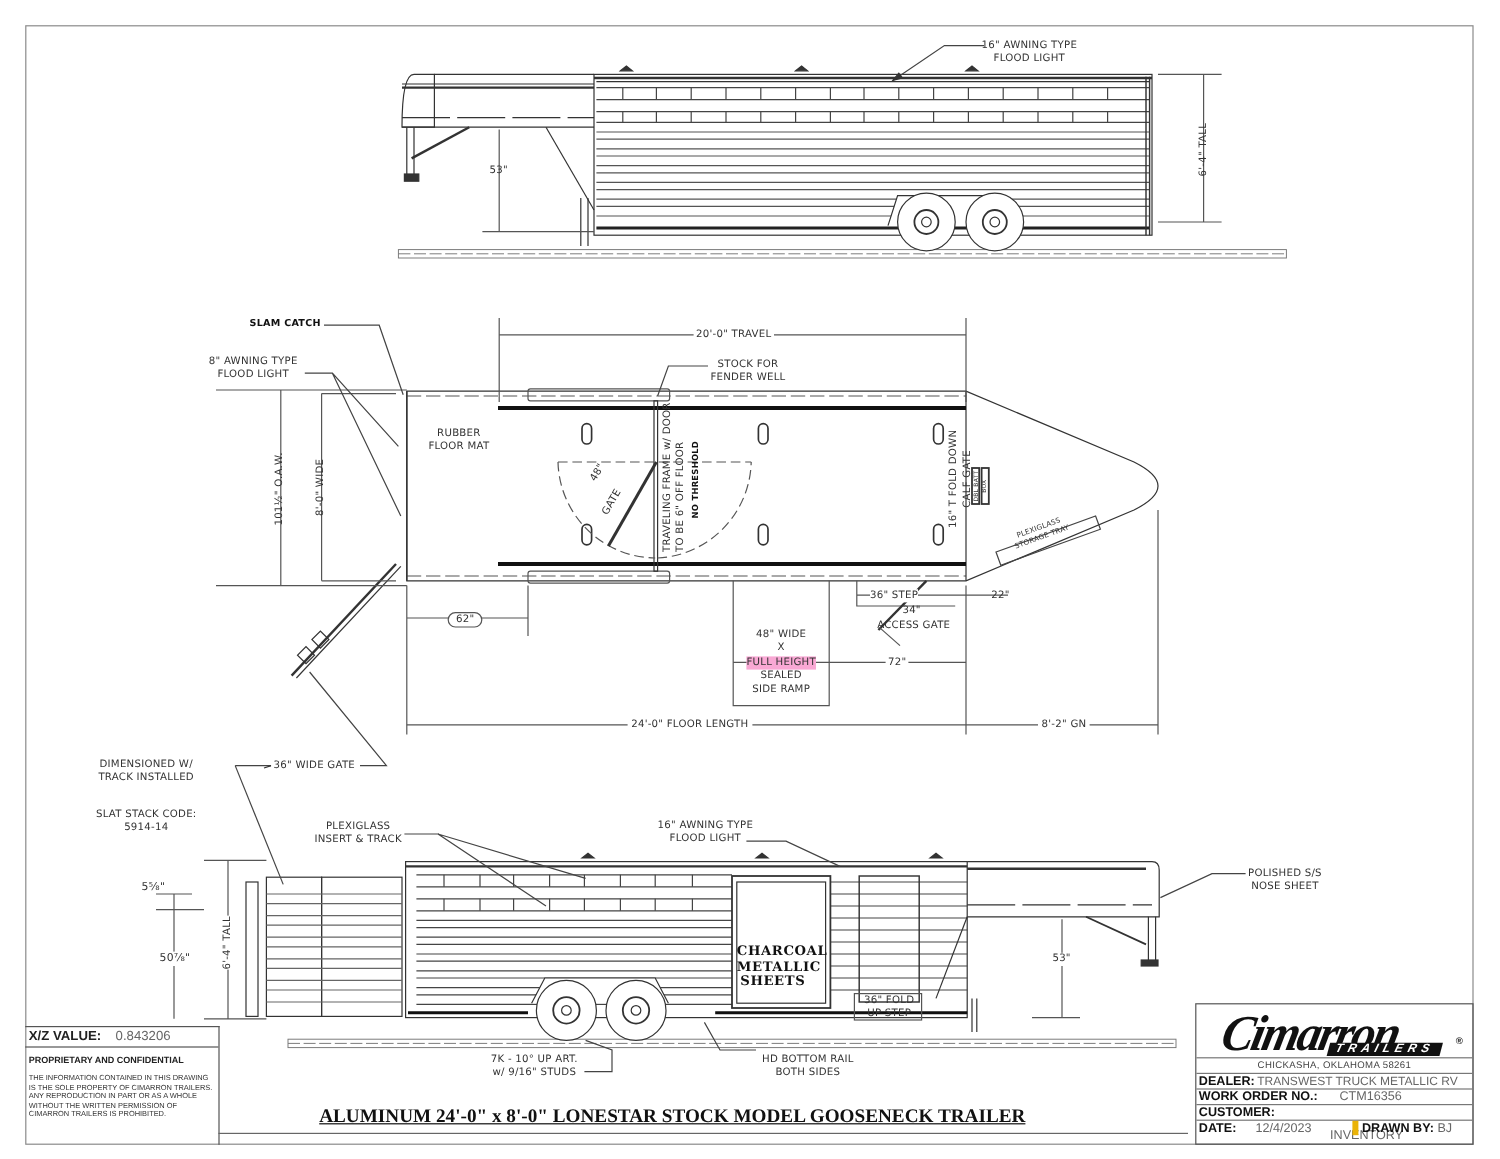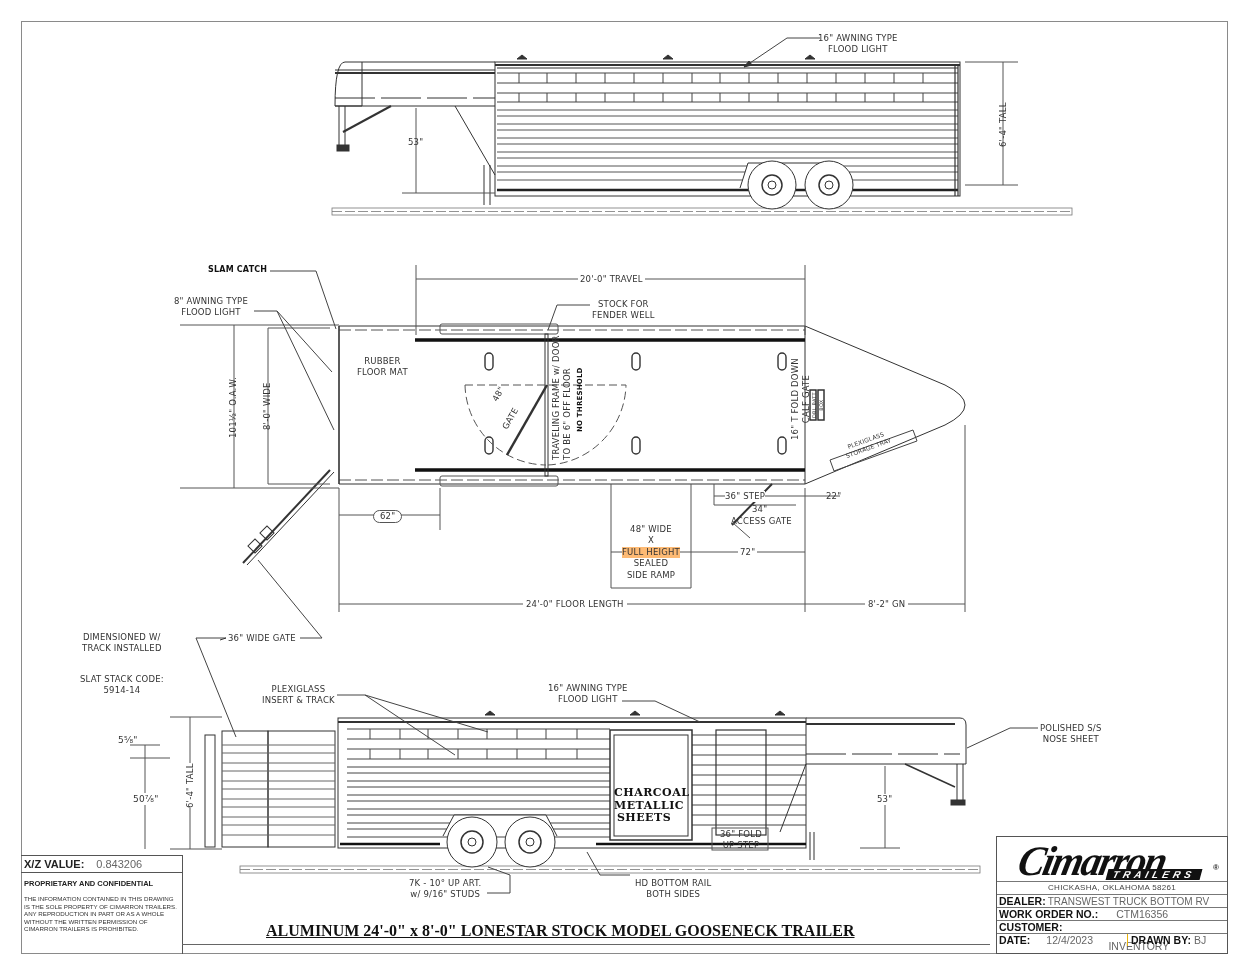--- a/index.html
+++ b/index.html
@@ -271,21 +271,21 @@
   <div>STORAGE TRAY</div>
 </div>
 <div class="lbl" style="left:373px;top:510px;border:1px solid #555;border-radius:8px;padding:0 6px;background:#fff;">62"</div>
 <div class="lbl" style="left:725px;top:491px;background:#fff;">36" STEP</div>
 <div class="lbl" style="left:826px;top:491px;">22"</div>
 <div class="lbl" style="left:752px;top:504px;">34"</div>
 <div class="lbl" style="left:731px;top:516px;">ACCESS GATE</div>
 <div class="lbl" style="left:622px;top:524px;">
   <div>48" WIDE</div>
   <div>X</div>
-  <div style="background:#fdba74;">FULL HEIGHT</div>
+  <div style="background:#f9a8d4;">FULL HEIGHT</div>
   <div>SEALED</div>
   <div>SIDE RAMP</div>
 </div>
 <div class="lbl" style="left:738px;top:547px;background:#fff;padding:0 2px;">72"</div>
 <div class="lbl" style="left:523px;top:599px;background:#fff;padding:0 3px;">24'-0" FLOOR LENGTH</div>
 <div class="lbl" style="left:865px;top:599px;background:#fff;padding:0 3px;">8'-2" GN</div>
 <div class="lbl" style="left:226px;top:633px;background:#fff;padding:0 2px;">36" WIDE GATE</div>
 
 <div class="lbl" style="left:82px;top:632px;">
   <div>DIMENSIONED W/</div>
@@ -343,32 +343,32 @@
 
 <div class="tb">
   <div class="logo">
     <span class="cim">Cimarron</span>
     <span class="tr">TRAILERS</span>
     <span class="reg">®</span>
   </div>
   <div class="city">CHICKASHA, OKLAHOMA 58261</div>
   <div class="r">
     <span class="k">DEALER:</span>
-    <span class="v" style="margin-left:2px;font-size:10px;">TRANSWEST TRUCK BOTTOM RV</span>
+    <span class="v" style="margin-left:2px;font-size:10px;">TRANSWEST TRUCK METALLIC RV</span>
   </div>
   <div class="r">
     <span class="k">WORK ORDER NO.:</span>
     <span class="v" style="margin-left:18px;">CTM16356</span>
   </div>
   <div class="r">
     <span class="k">CUSTOMER:</span>
     <span class="v" style="margin-left:46px;margin-top:37px;">INVENTORY</span>
   </div>
   <div class="r split" style="padding-left:0;">
-    <div style="width:128px;border-right:1px solid #eab308;height:12px;padding-left:2px;">
+    <div style="width:128px;border-right:5px solid #eab308;height:12px;padding-left:2px;">
       <span class="k">DATE:</span>
       <span class="v" style="margin-left:16px;">12/4/2023</span>
     </div>
     <div style="padding-left:3px;justify-content:space-between;">
       <span class="k">DRAWN BY:</span>
       <span class="v" style="margin-left:3px;">BJ</span>
     </div>
   </div>
 </div>
 

